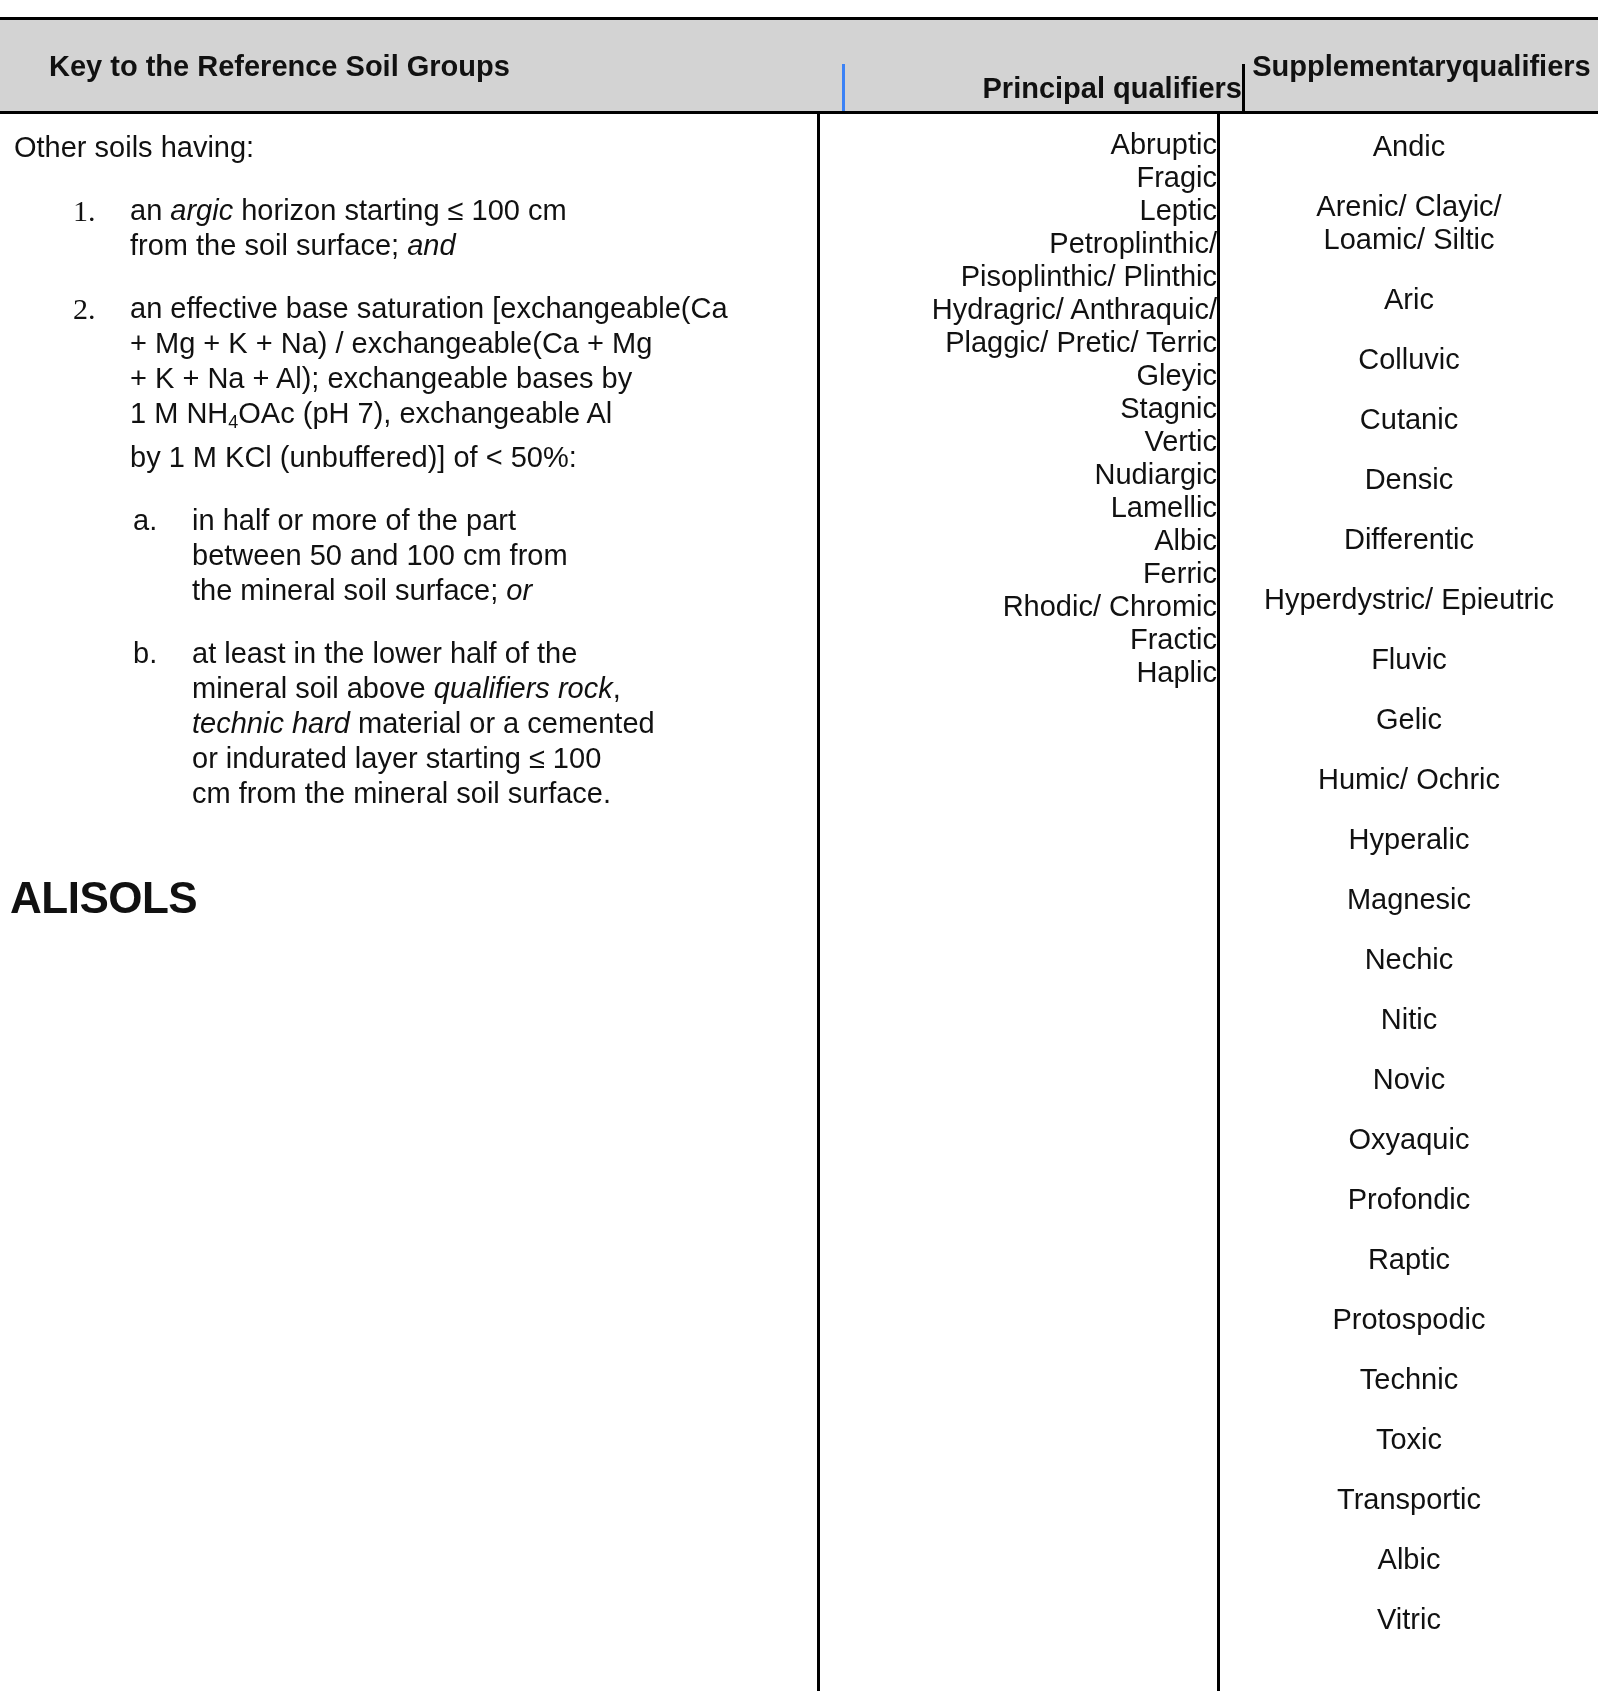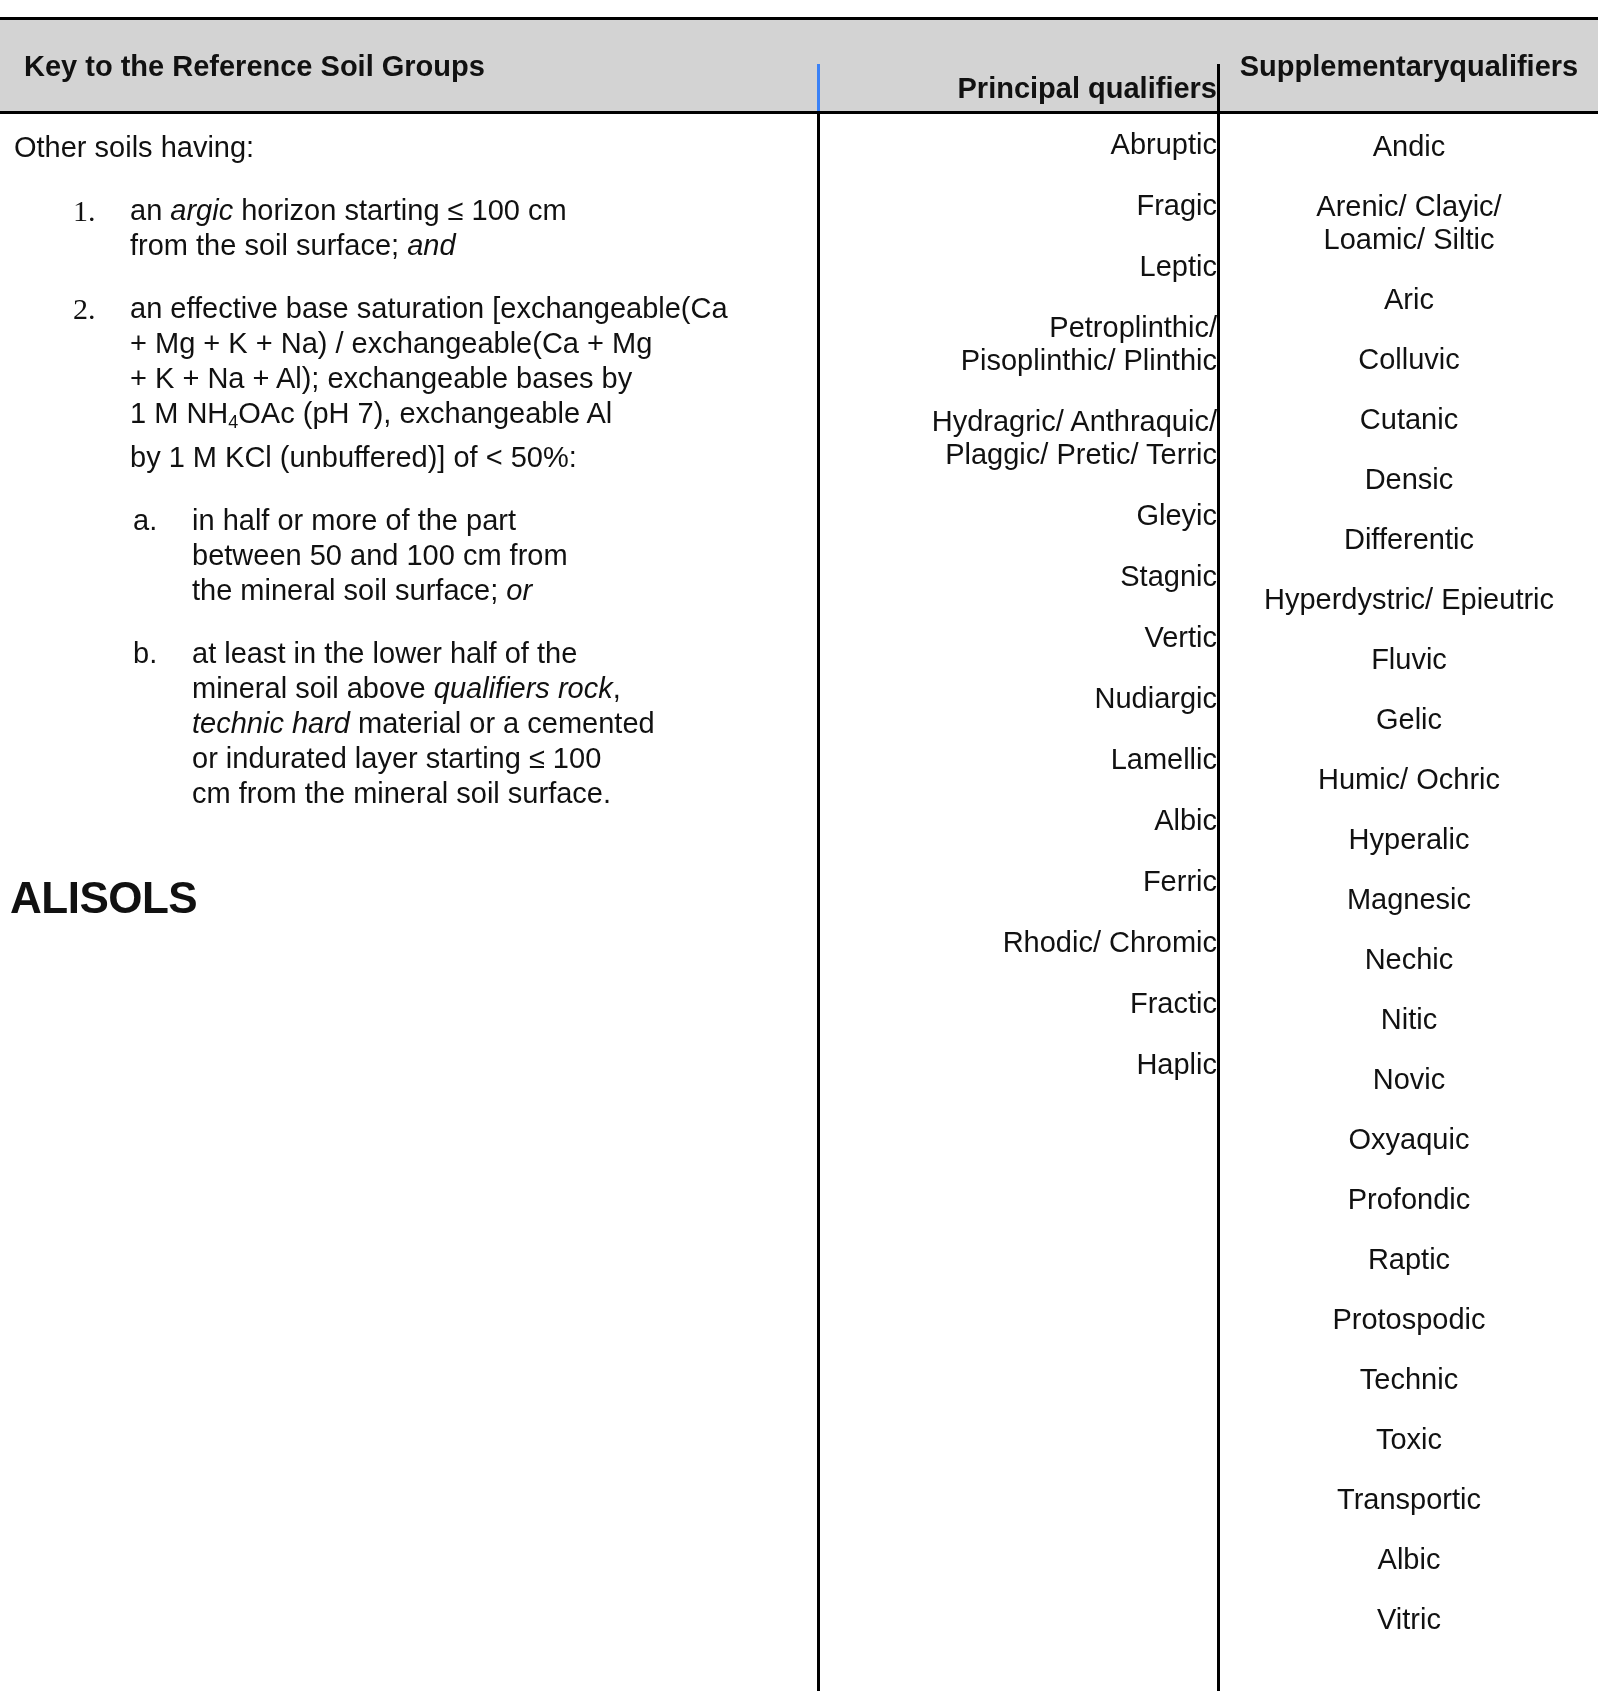--- a/index.html
+++ b/index.html
@@ -2,33 +2,33 @@
 <html><head>
 <meta charset="utf-8">
 <style>
   html,body{margin:0;padding:0;background:#fff;}
   .page{position:relative;width:1598px;height:1691px;background:#fff;overflow:hidden;
         font-family:"Liberation Sans",sans-serif;color:#111;}
   
   .band{position:absolute;top:17px;left:0;width:1598px;height:97px;background:var(--hbg,#d3d3d3);
         border-top:3px solid #000;border-bottom:3px solid #000;box-sizing:border-box;display:flex;}
   .hcell{box-sizing:border-box;display:flex;align-items:center;}
-  .h1{width:817px;padding-left:24px;}
+  .h1{width:817px;padding-left:24px;margin-left:25px;}
   .h2{width:403px;border-left:3px solid #3b82f6;border-right:3px solid #000;justify-content:flex-end;margin-top:44px;}
   .h3{flex:1;flex-direction:row;justify-content:center;text-align:center;}
   .htext{font-weight:bold;font-size:29px;line-height:32px;}
   
   .bodyrow{position:absolute;top:114px;left:0;width:1598px;height:1577px;display:flex;}
   .bcell{box-sizing:border-box;}
   .c1{width:817px;padding:12px 14px 0 10px;font-size:29px;line-height:35px;}
   .c2{width:403px;border-left:3px solid #000;border-right:3px solid #000;padding-top:14px;
       text-align:right;font-size:29px;}
   .c3{flex:1;padding-top:16px;text-align:center;font-size:29px;}
   
-  .qitem{margin-top:28px;line-height:33px;}
+  .qitem{line-height:33px;}
   .c3 .qitem{margin-top:27px;}
   .c2 .qitem:first-child,.c3 .qitem:first-child{margin-top:0;}
   
   .intro{margin:4px;}
   .kblock{position:relative;margin-top:28px;}
   .kblock .marker{position:absolute;top:0;}
   .level1>.marker{left:63px;font-family:"Liberation Serif",serif;font-size:30px;}
   .level2>.marker{left:123px;}
   .level1>.klines{margin-left:120px;}
   .level2>.klines{margin-left:182px;}

